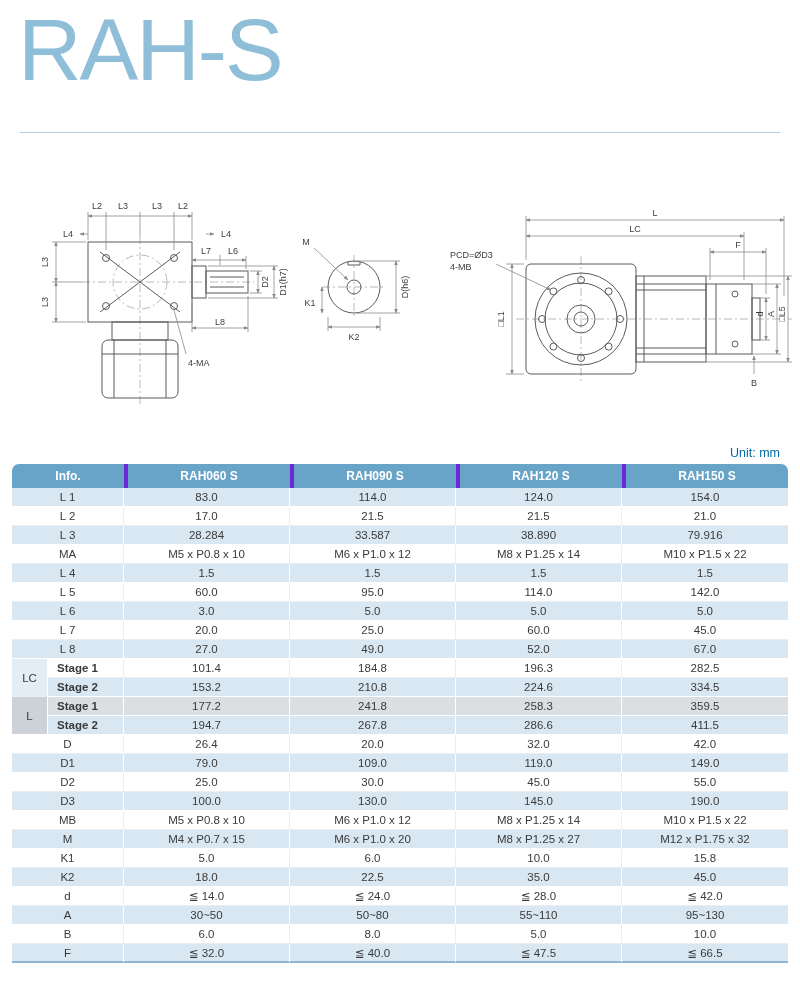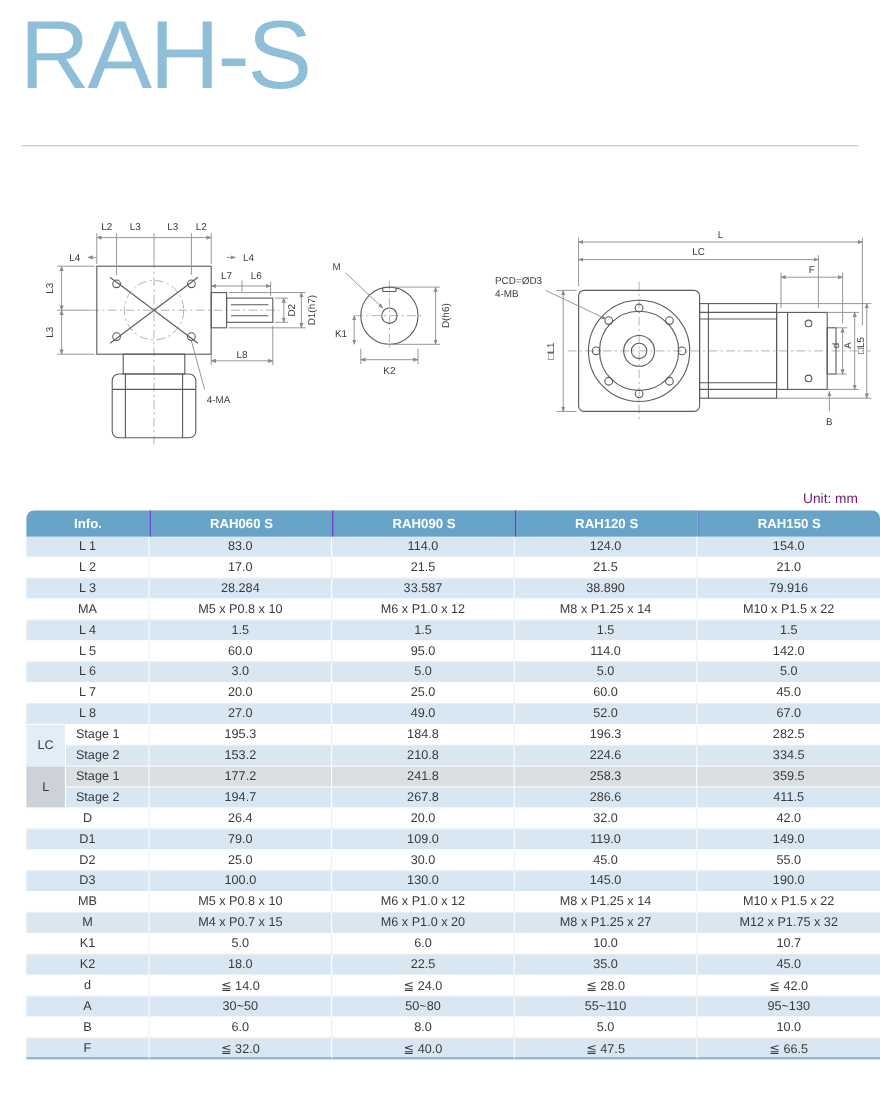--- a/index.html
+++ b/index.html
@@ -14,38 +14,38 @@
 
   
   .drawing { position:absolute; }
   .drawing .part rect, .drawing .part line, .drawing .part circle, .drawing .part path
     { fill:none; stroke:#5a5a5a; stroke-width:1; }
   .drawing .cl line, .drawing .cl circle
     { fill:none; stroke:#9b9b9b; stroke-width:0.7; stroke-dasharray:8 3 2 3; }
   .drawing .dim line { stroke:#8a8a8a; stroke-width:0.8; fill:none; }
   .drawing text { font-size:9px; fill:#3c3c3c; font-family:"Liberation Sans","DejaVu Sans",sans-serif; }
 
-  .unit-label { position:absolute; top:446px; right:20px; font-size:12.5px; color:#701a75; }
+  .unit-label { position:absolute; top:446px; right:20px; font-size:12.5px; color:#0369a1; }
 
   
-  .spec-table { position:absolute; left:24px; top:464px; width:776px;
+  .spec-table { position:absolute; left:12px; top:464px; width:776px;
                 border-collapse:separate; border-spacing:0; font-size:11.5px; color:#3a3a3a; }
   .spec-table th { background:#68a4c8; color:#fff; font-size:12px; font-weight:bold;
                    height:24px; text-align:center; }
-  .spec-table th + th { border-left:1px solid #6d28d9; }
+  .spec-table th + th { border-left:4px solid #6d28d9; }
   .spec-table th:first-child { border-top-left-radius:7px; }
   .spec-table th:last-child  { border-top-right-radius:7px; }
   .spec-table td { text-align:center; height:19px; padding:0 4px; background:#fff;
                    border-right:1px solid #e9eef3; border-bottom:1px solid #e9eef3; }
   .spec-table td:last-child { border-right:none; }
   .spec-table tr.tint td { background:#d9e7f3; border-right-color:#fff; border-bottom-color:#fff; }
   .spec-table tr.grey td { background:#dcdfe2; border-right-color:#fff; border-bottom-color:#fff; }
   .spec-table td.grp-lc { background:#e3edf6; border-right-color:#fff; }
   .spec-table td.grp-l  { background:#ccd2d7 !important; border-right-color:#fff; }
-  .spec-table td.stage { text-align:left; padding-left:9px; }
+  .spec-table td.stage { text-align:left; padding-left:9px;font-weight:bold; }
   .spec-table tr:last-child td { border-bottom:2px solid #8fb5d2; }
 </style>
 </head>
 <body>
 
 <div class="page">
 
   <header class="title-row">
     <span class="title-main">RAH-S</span>
   </header>
@@ -315,21 +315,21 @@
       <tr class="tint">
         <td colspan="2">L 8</td>
         <td>27.0</td>
         <td>49.0</td>
         <td>52.0</td>
         <td>67.0</td>
       </tr>
       <tr>
         <td class="grp-lc" rowspan="2">LC</td>
         <td class="stage">Stage 1</td>
-        <td>195.3</td>
+        <td>101.4</td>
         <td>184.8</td>
         <td>196.3</td>
         <td>282.5</td>
       </tr>
       <tr class="tint">
         <td class="stage">Stage 2</td>
         <td>153.2</td>
         <td>210.8</td>
         <td>224.6</td>
         <td>334.5</td>
@@ -389,21 +389,21 @@
         <td>M4 x P0.7 x 15</td>
         <td>M6 x P1.0 x 20</td>
         <td>M8 x P1.25 x 27</td>
         <td>M12 x P1.75 x 32</td>
       </tr>
       <tr>
         <td colspan="2">K1</td>
         <td>5.0</td>
         <td>6.0</td>
         <td>10.0</td>
-        <td>10.7</td>
+        <td>15.8</td>
       </tr>
       <tr class="tint">
         <td colspan="2">K2</td>
         <td>18.0</td>
         <td>22.5</td>
         <td>35.0</td>
         <td>45.0</td>
       </tr>
       <tr>
         <td colspan="2">d</td>

